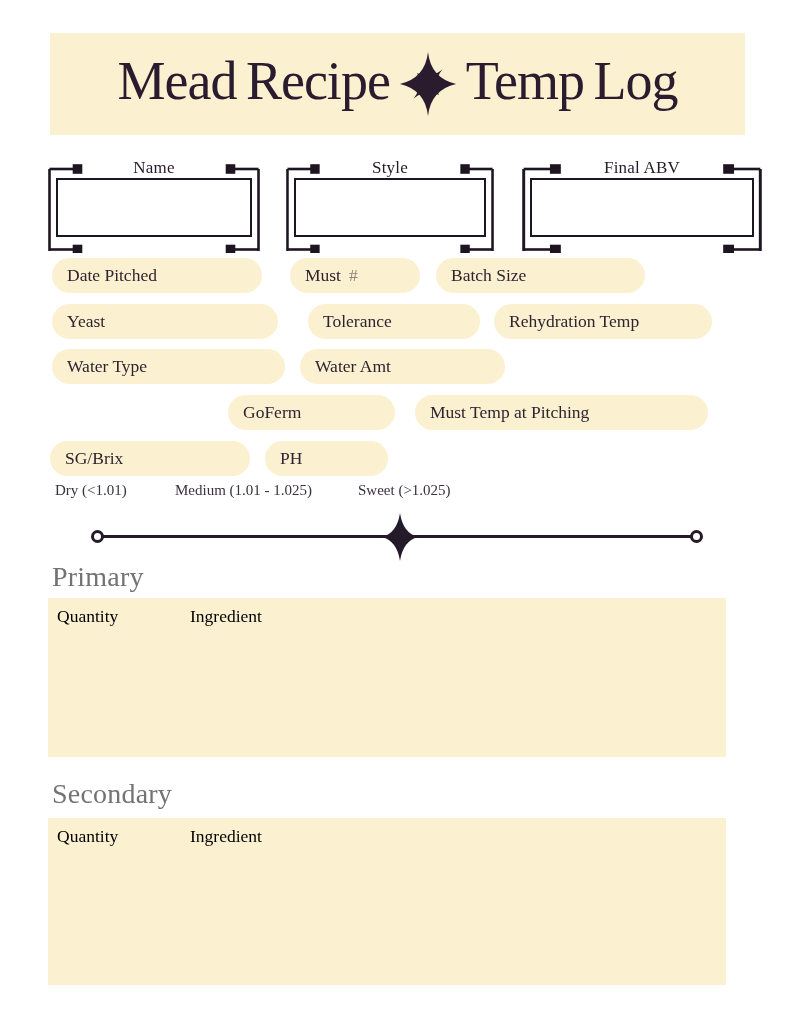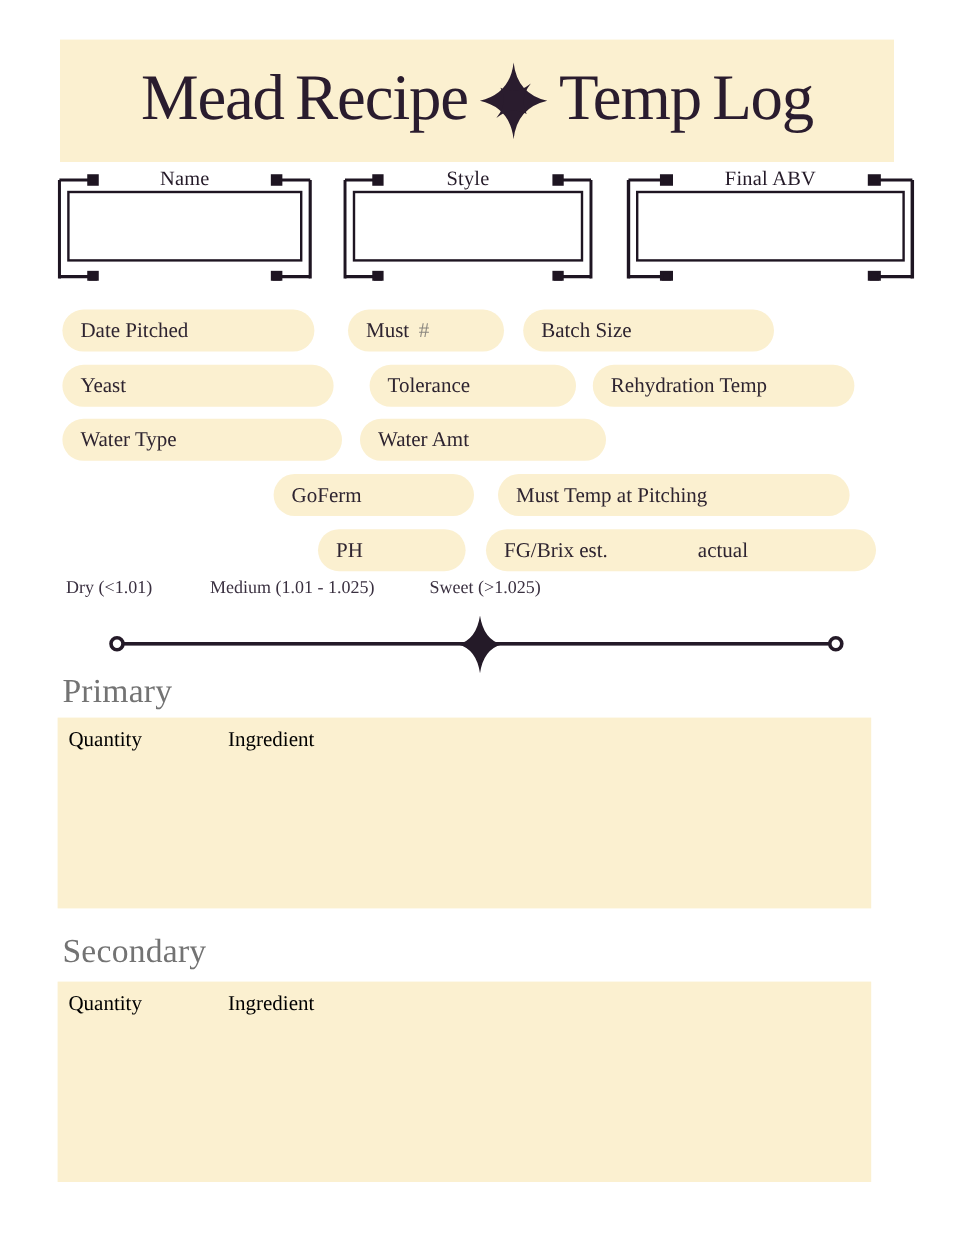--- a/index.html
+++ b/index.html
@@ -13,21 +13,21 @@
     position:absolute; left:50px; top:33px; width:695px; height:102px;
     background:#fbf0d0; display:flex; align-items:center; justify-content:center; gap:7px;
   }
   .title-text {
     font-size:54px; color:#2a1c2e; letter-spacing:-1px; word-spacing:-3px; line-height:1;
     padding-bottom:6px;
   }
   .sparkle { width:62px; height:66px; flex:0 0 auto; }
 
   
-  .fbox { position:absolute; top:140px; height:94px; }
+  .fbox { position:absolute; top:159px; height:94px; }
   .fbox .flabel {
     position:absolute; top:-1px; left:0; right:0; text-align:center;
     font-size:17px; color:#241a28; z-index:2; letter-spacing:0.2px;
   }
   .fbox svg.bracket { position:absolute; inset:0; width:100%; height:100%; }
   .fbox .inner {
     position:absolute; left:8px; right:8px; top:19px; bottom:16px;
     border:2.5px solid #1e1522; background:#ffffff;
   }
 
@@ -158,25 +158,25 @@
     <span>Water Amt</span>
   </div>
 
   <div class="pill" style="left:228px; top:395px; width:167px;">
     <span>GoFerm</span>
   </div>
   <div class="pill" style="left:415px; top:395px; width:293px;">
     <span>Must Temp at Pitching</span>
   </div>
 
+  <div class="pill" style="left:50px; top:441px; width:200px;">
+    <span>SG/Brix</span>
+  </div>
   <div class="pill" style="left:265px; top:441px; width:123px;">
     <span>PH</span>
-  </div>
-  <div class="pill" style="left:405px; top:441px; width:325px;">
-    <span>FG/Brix est.</span><span class="gap-xl">actual</span>
   </div>
 
   <span class="sweet-label" style="left:55px; top:482px;">Dry (&lt;1.01)</span>
   <span class="sweet-label" style="left:175px; top:482px;">Medium (1.01 - 1.025)</span>
   <span class="sweet-label" style="left:358px; top:482px;">Sweet (&gt;1.025)</span>
 
   <div class="div-line" style="left:98px; top:535px; width:599px;"></div>
   <div class="div-ring" style="left:91px; top:530px;"></div>
   <div class="div-ring" style="left:690px; top:530px;"></div>
   <svg class="div-diamond" style="left:382px; top:513px;" viewBox="0 0 36 48" aria-hidden="true">

